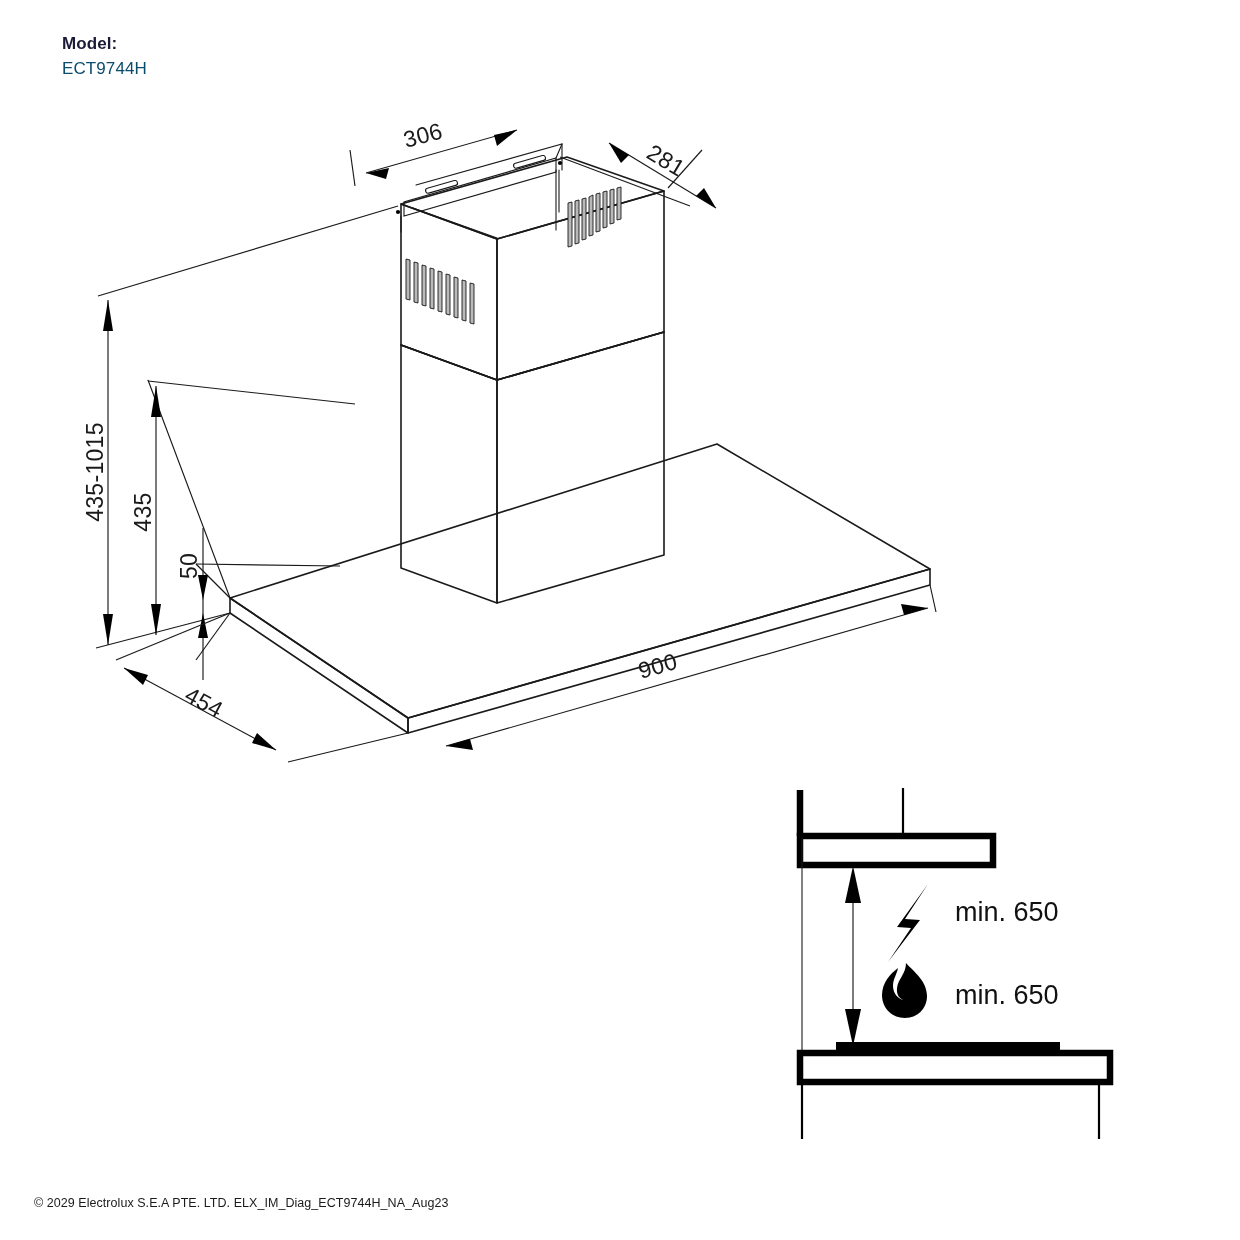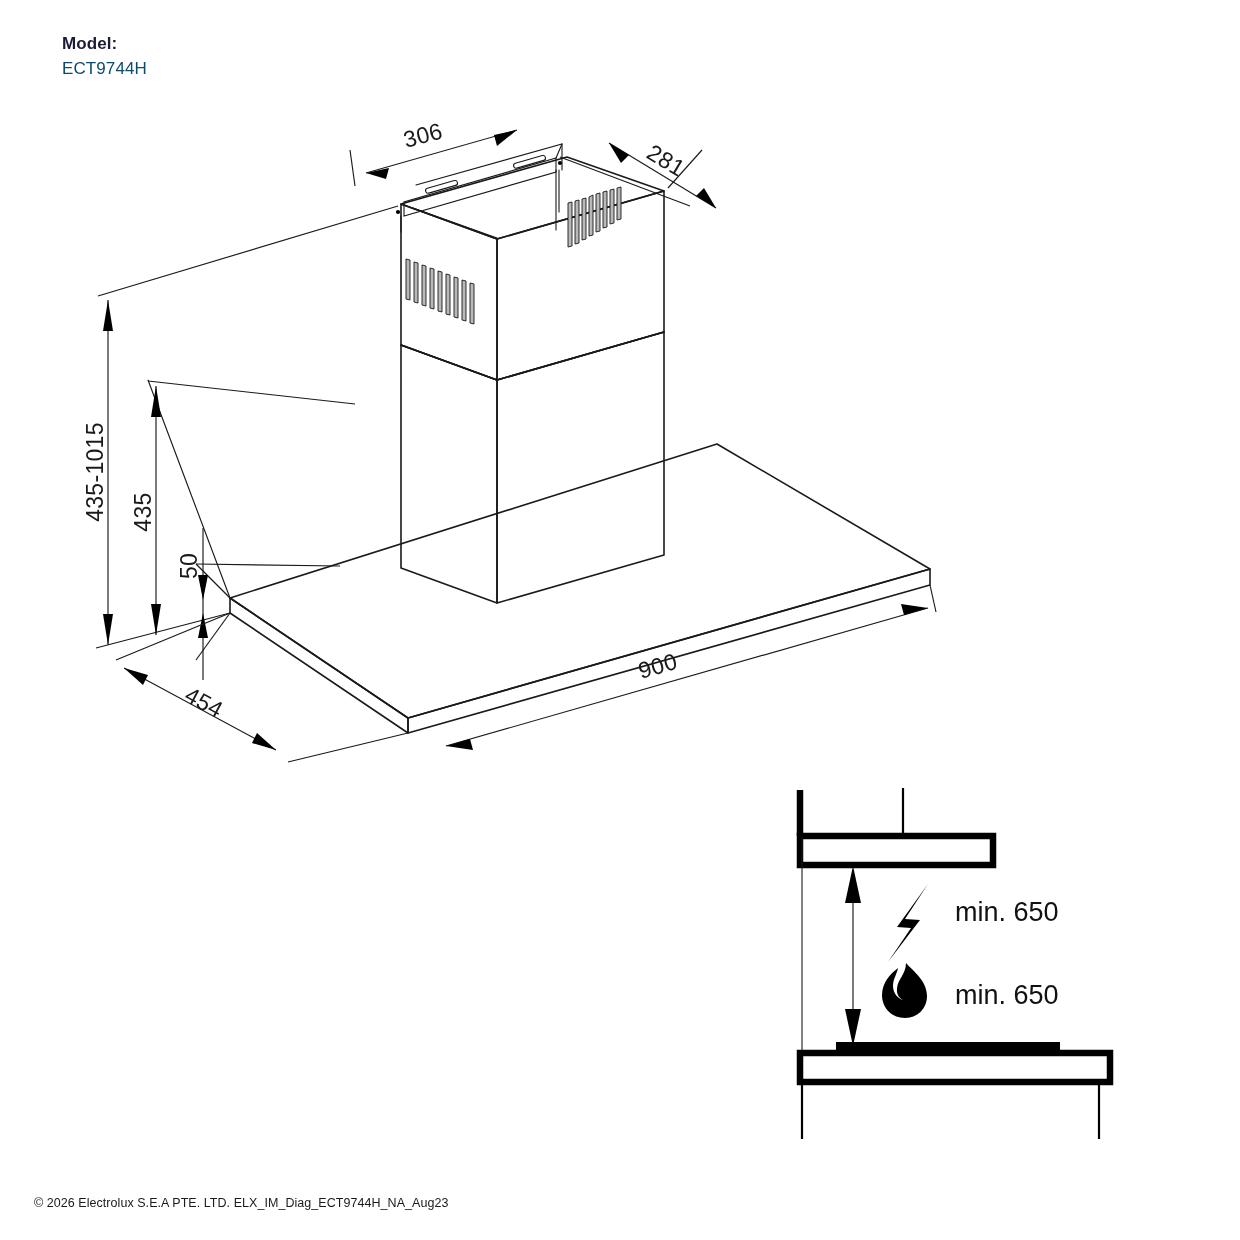--- a/index.html
+++ b/index.html
@@ -267,15 +267,15 @@
                C 882,1009 893,1018 905,1018
                C 917,1018 927,1009 927,996
                C 927,981 914,972 906,963 Z"></path>
 
       <text class="clrtext" x="955" y="921">min. 650</text>
       <text class="clrtext" x="955" y="1004">min. 650</text>
     </g>
 
   </svg>
 
-  <div class="footer">© 2026 Electrolux S.E.A PTE. LTD. ELX_IM_Diag_ECT9744H_NA_Aug23</div>
+  <div class="footer">© 2029 Electrolux S.E.A PTE. LTD. ELX_IM_Diag_ECT9744H_NA_Aug23</div>
 
 </div>
 
 </body></html>

